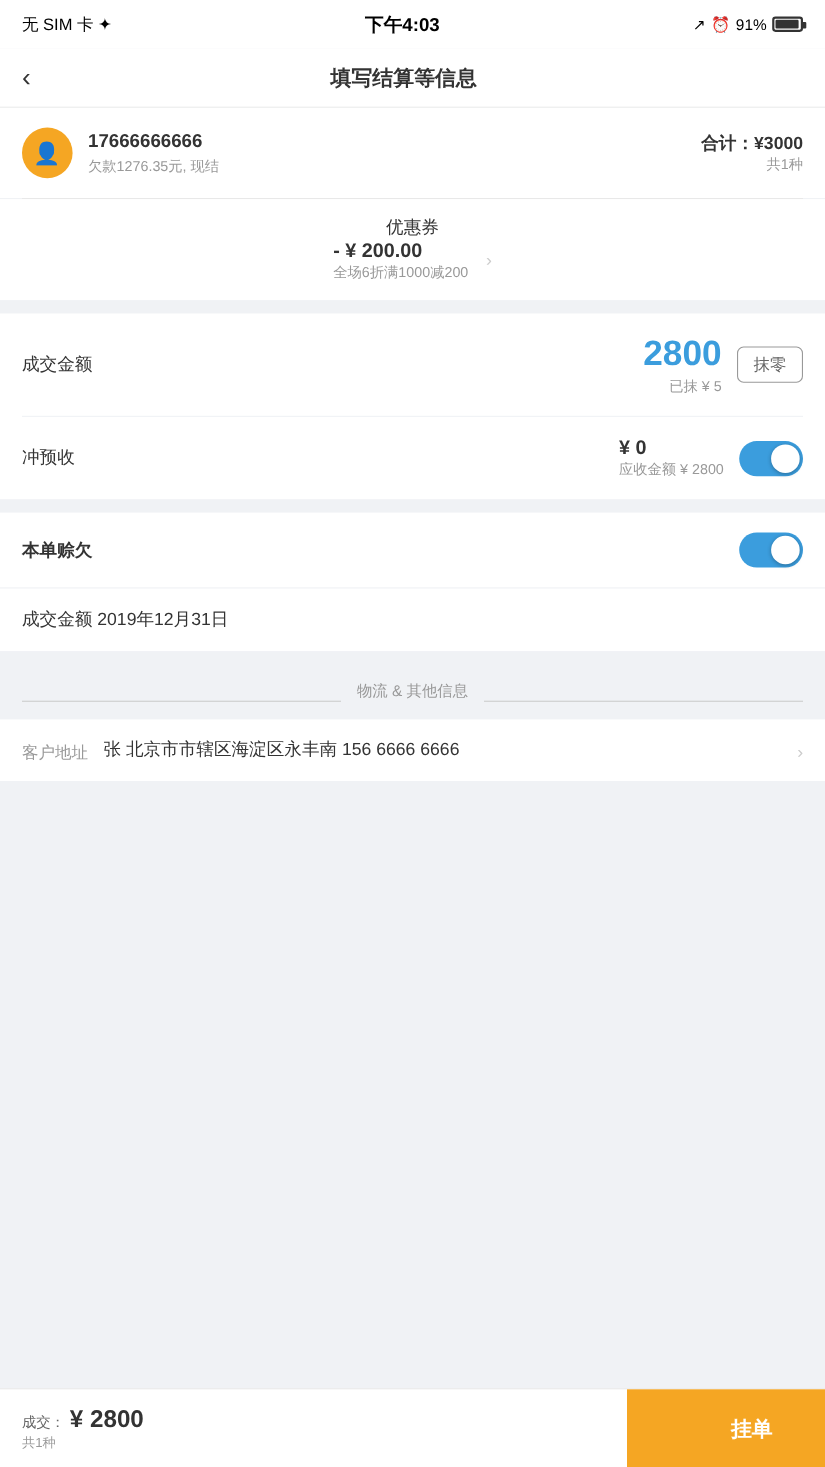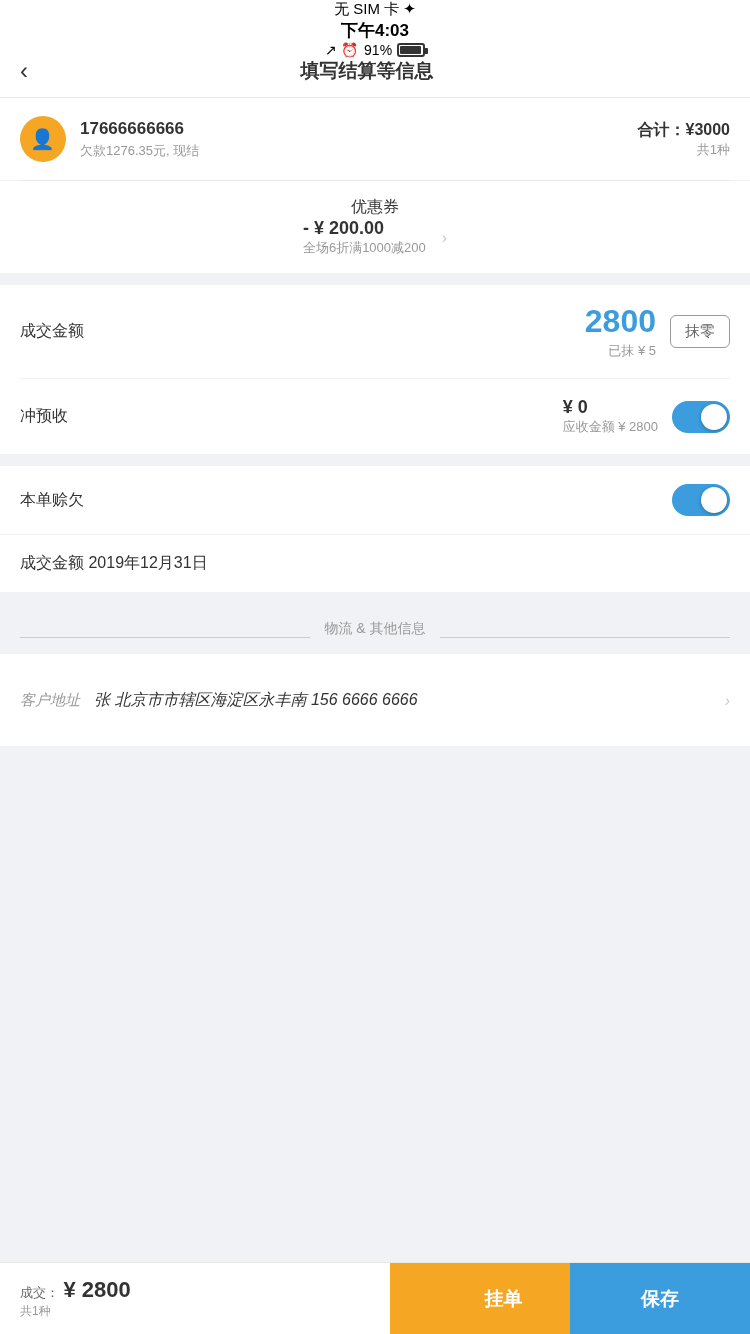--- a/index.html
+++ b/index.html
@@ -15,21 +15,20 @@
     
     .status-bar {
       background: #fff;
       height: 44px;
       display: flex;
       align-items: center;
       justify-content: space-between;
       padding: 0 20px;
       font-size: 15px;
       font-weight: 500;
-      flex-direction: column;
     }
     .status-left { display: flex; align-items: center; gap: 8px; }
     .status-center { font-size: 17px; font-weight: 600; }
     .status-right { display: flex; align-items: center; gap: 5px; font-size: 14px; }
     .battery-icon {
       width: 28px; height: 14px; border: 2px solid #333; border-radius: 3px; position: relative;
       display: inline-block;
     }
     .battery-icon::after {
       content: '';
@@ -163,21 +162,21 @@
     .receivable-sub { font-size: 13px; color: #999; }
 
     
     .debt-section {
       background: #fff;
       padding: 18px 20px;
       display: flex;
       align-items: center;
       justify-content: space-between;
     }
-    .debt-label { font-size: 16px; color: #333; }
+    .debt-label { font-size: 16px; color: #333; font-weight: bold; }
 
     
     .due-date-section {
       background: #fff;
       padding: 18px 20px;
       border-top: 1px solid #f0f2f5;
     }
     .due-date-text { font-size: 16px; color: #333; }
 
     
@@ -187,26 +186,25 @@
       display: flex;
       align-items: flex-end;
       gap: 14px;
     }
     .logistics-line { flex: 1; height: 1px; background: #ccc; }
     .logistics-text { font-size: 14px; color: #999; }
 
     
     .address-section {
       background: #fff;
-      padding: 34px 20px;
-      display: flex;
-      align-items: center;
+      padding: 16px 20px;
+      display: flex;
+      align-items: flex-end;
       justify-content: space-between;
       gap: 14px;
-      font-style: italic;
     }
     .address-label { font-size: 15px; color: #999; flex-shrink: 0; }
     .address-value { font-size: 16px; color: #333; flex: 1; line-height: 1.5; }
     .address-arrow { font-size: 16px; color: #ccc; margin-top: 2px; }
 
     
     .bottom-filler { background: #f0f2f5; height: 180px; }
 
     
     .bottom-bar {
@@ -367,14 +365,13 @@
 
 <div class="bottom-bar">
   <div class="bottom-summary">
     <div>
       <span class="bottom-summary-top">成交：</span>
       <span class="bottom-summary-amount">¥ 2800</span>
     </div>
     <div class="bottom-summary-count">共1种</div>
   </div>
   <div class="btn-hang">挂单</div>
-  <div class="btn-save">保存</div>
 </div>
 
 </body></html>

